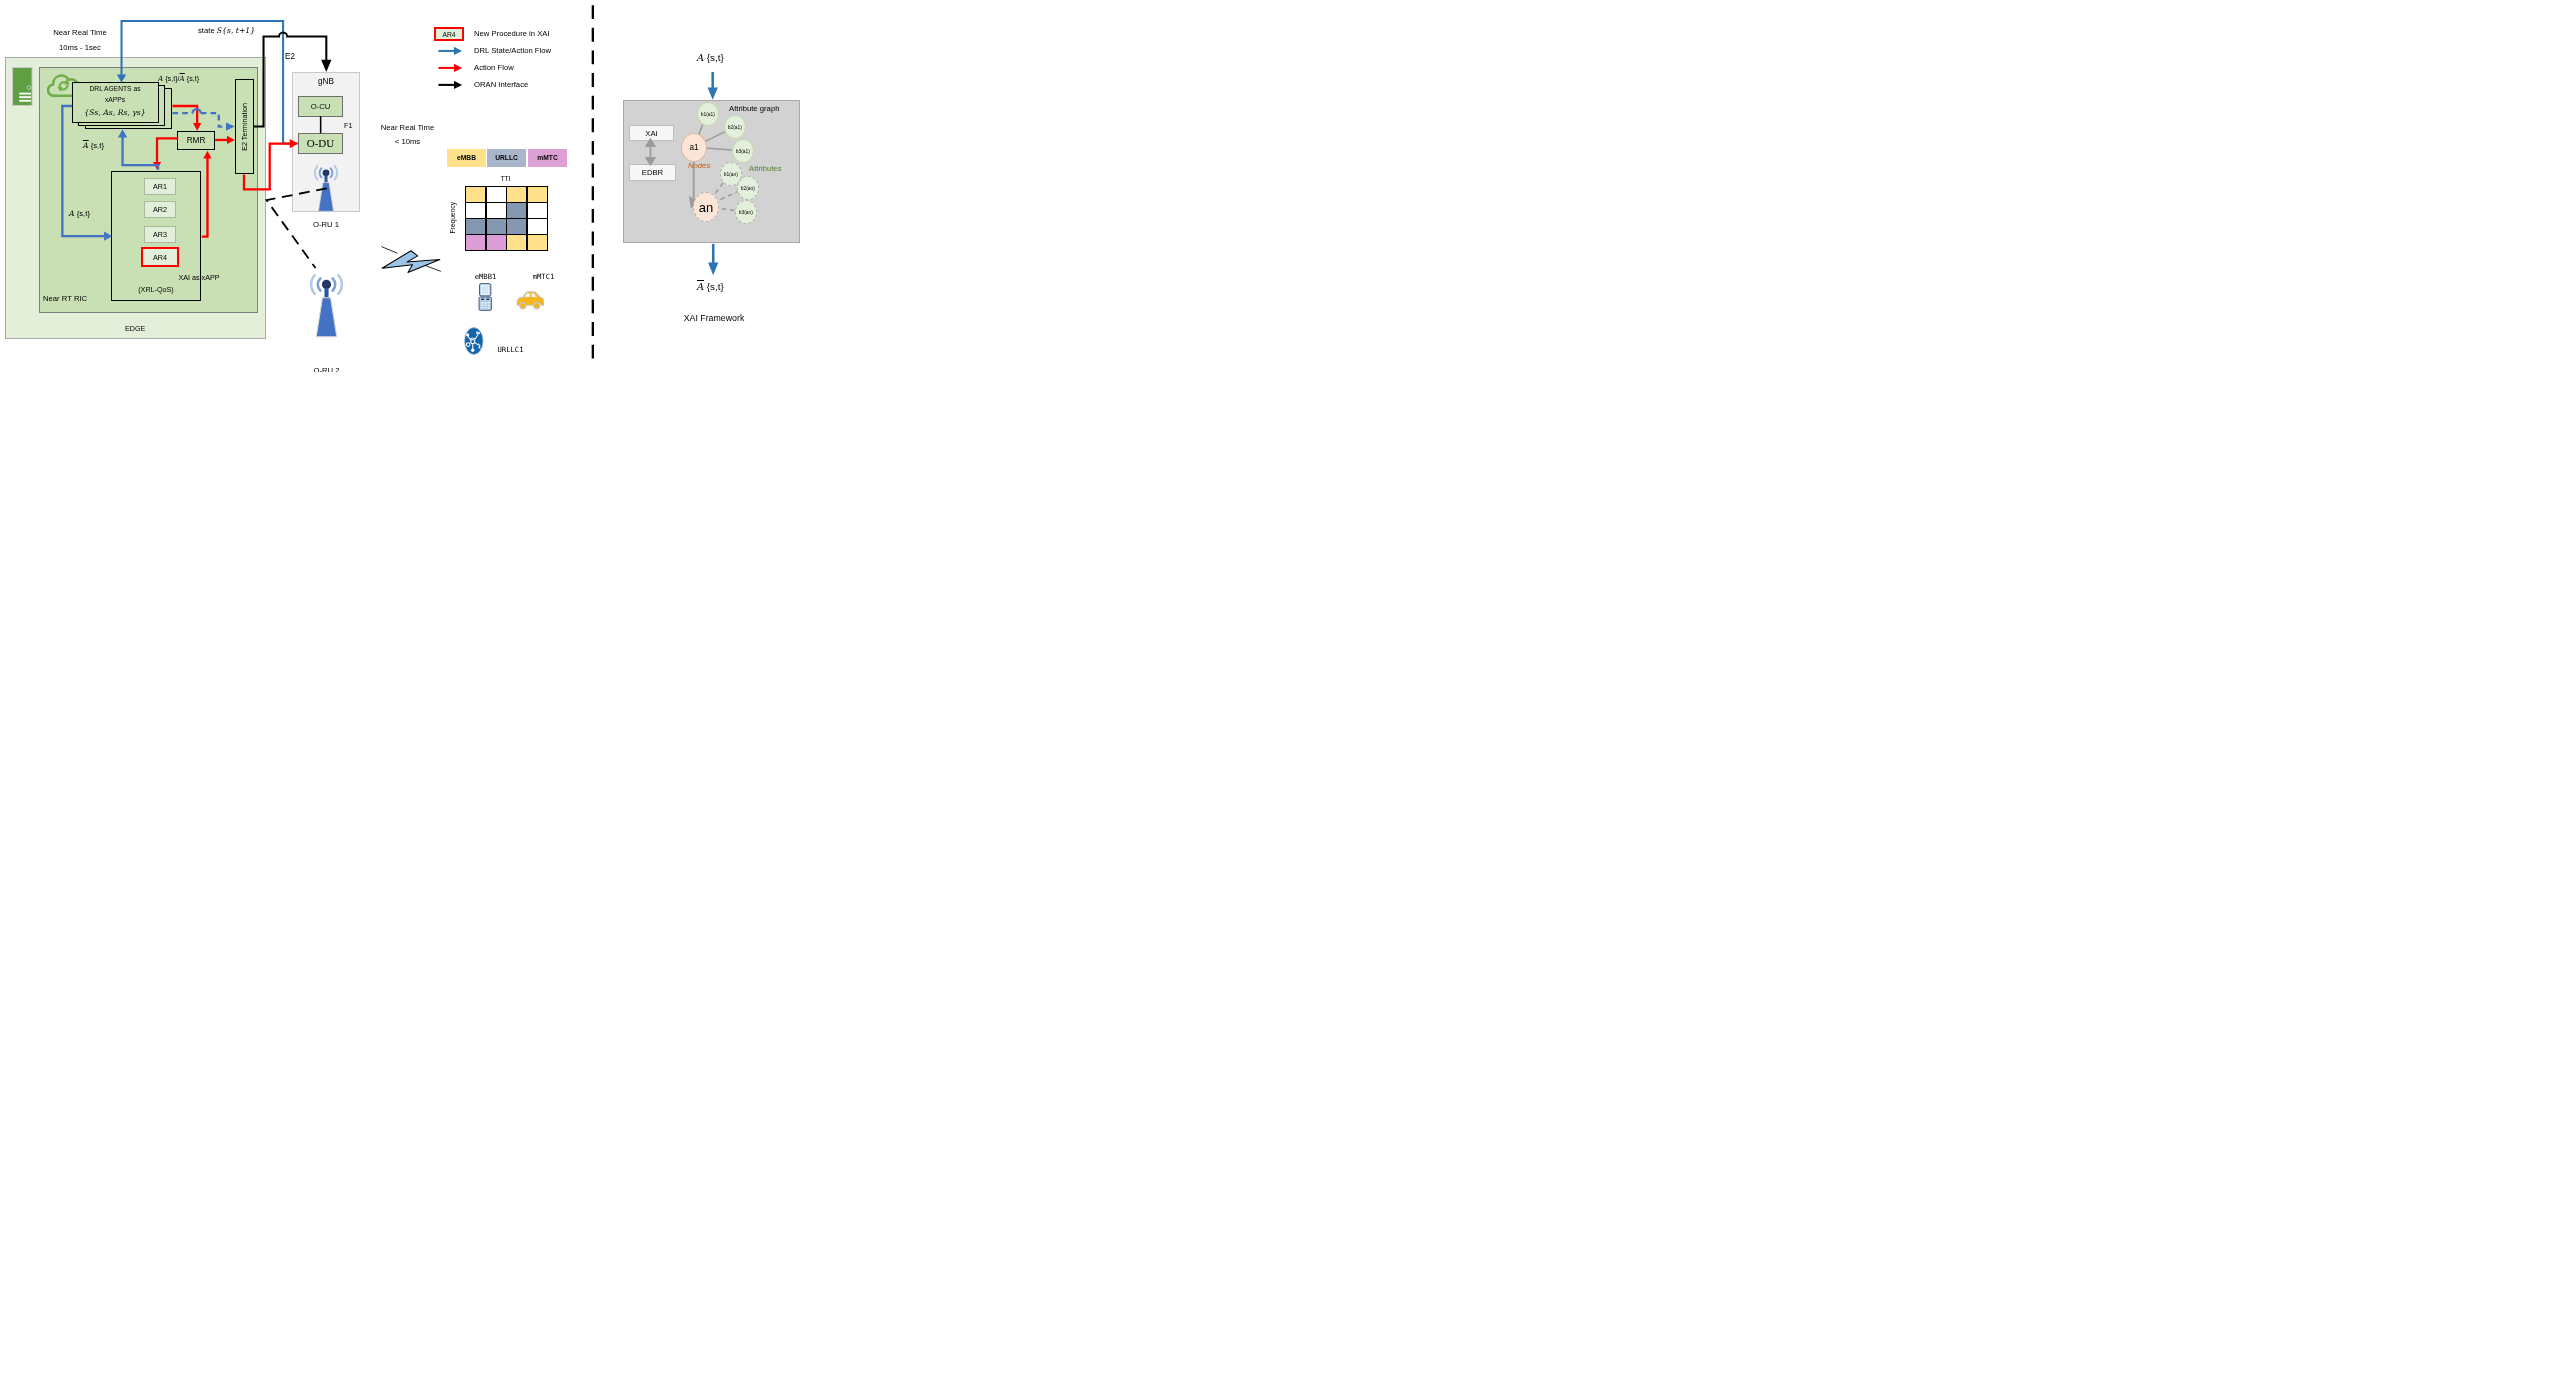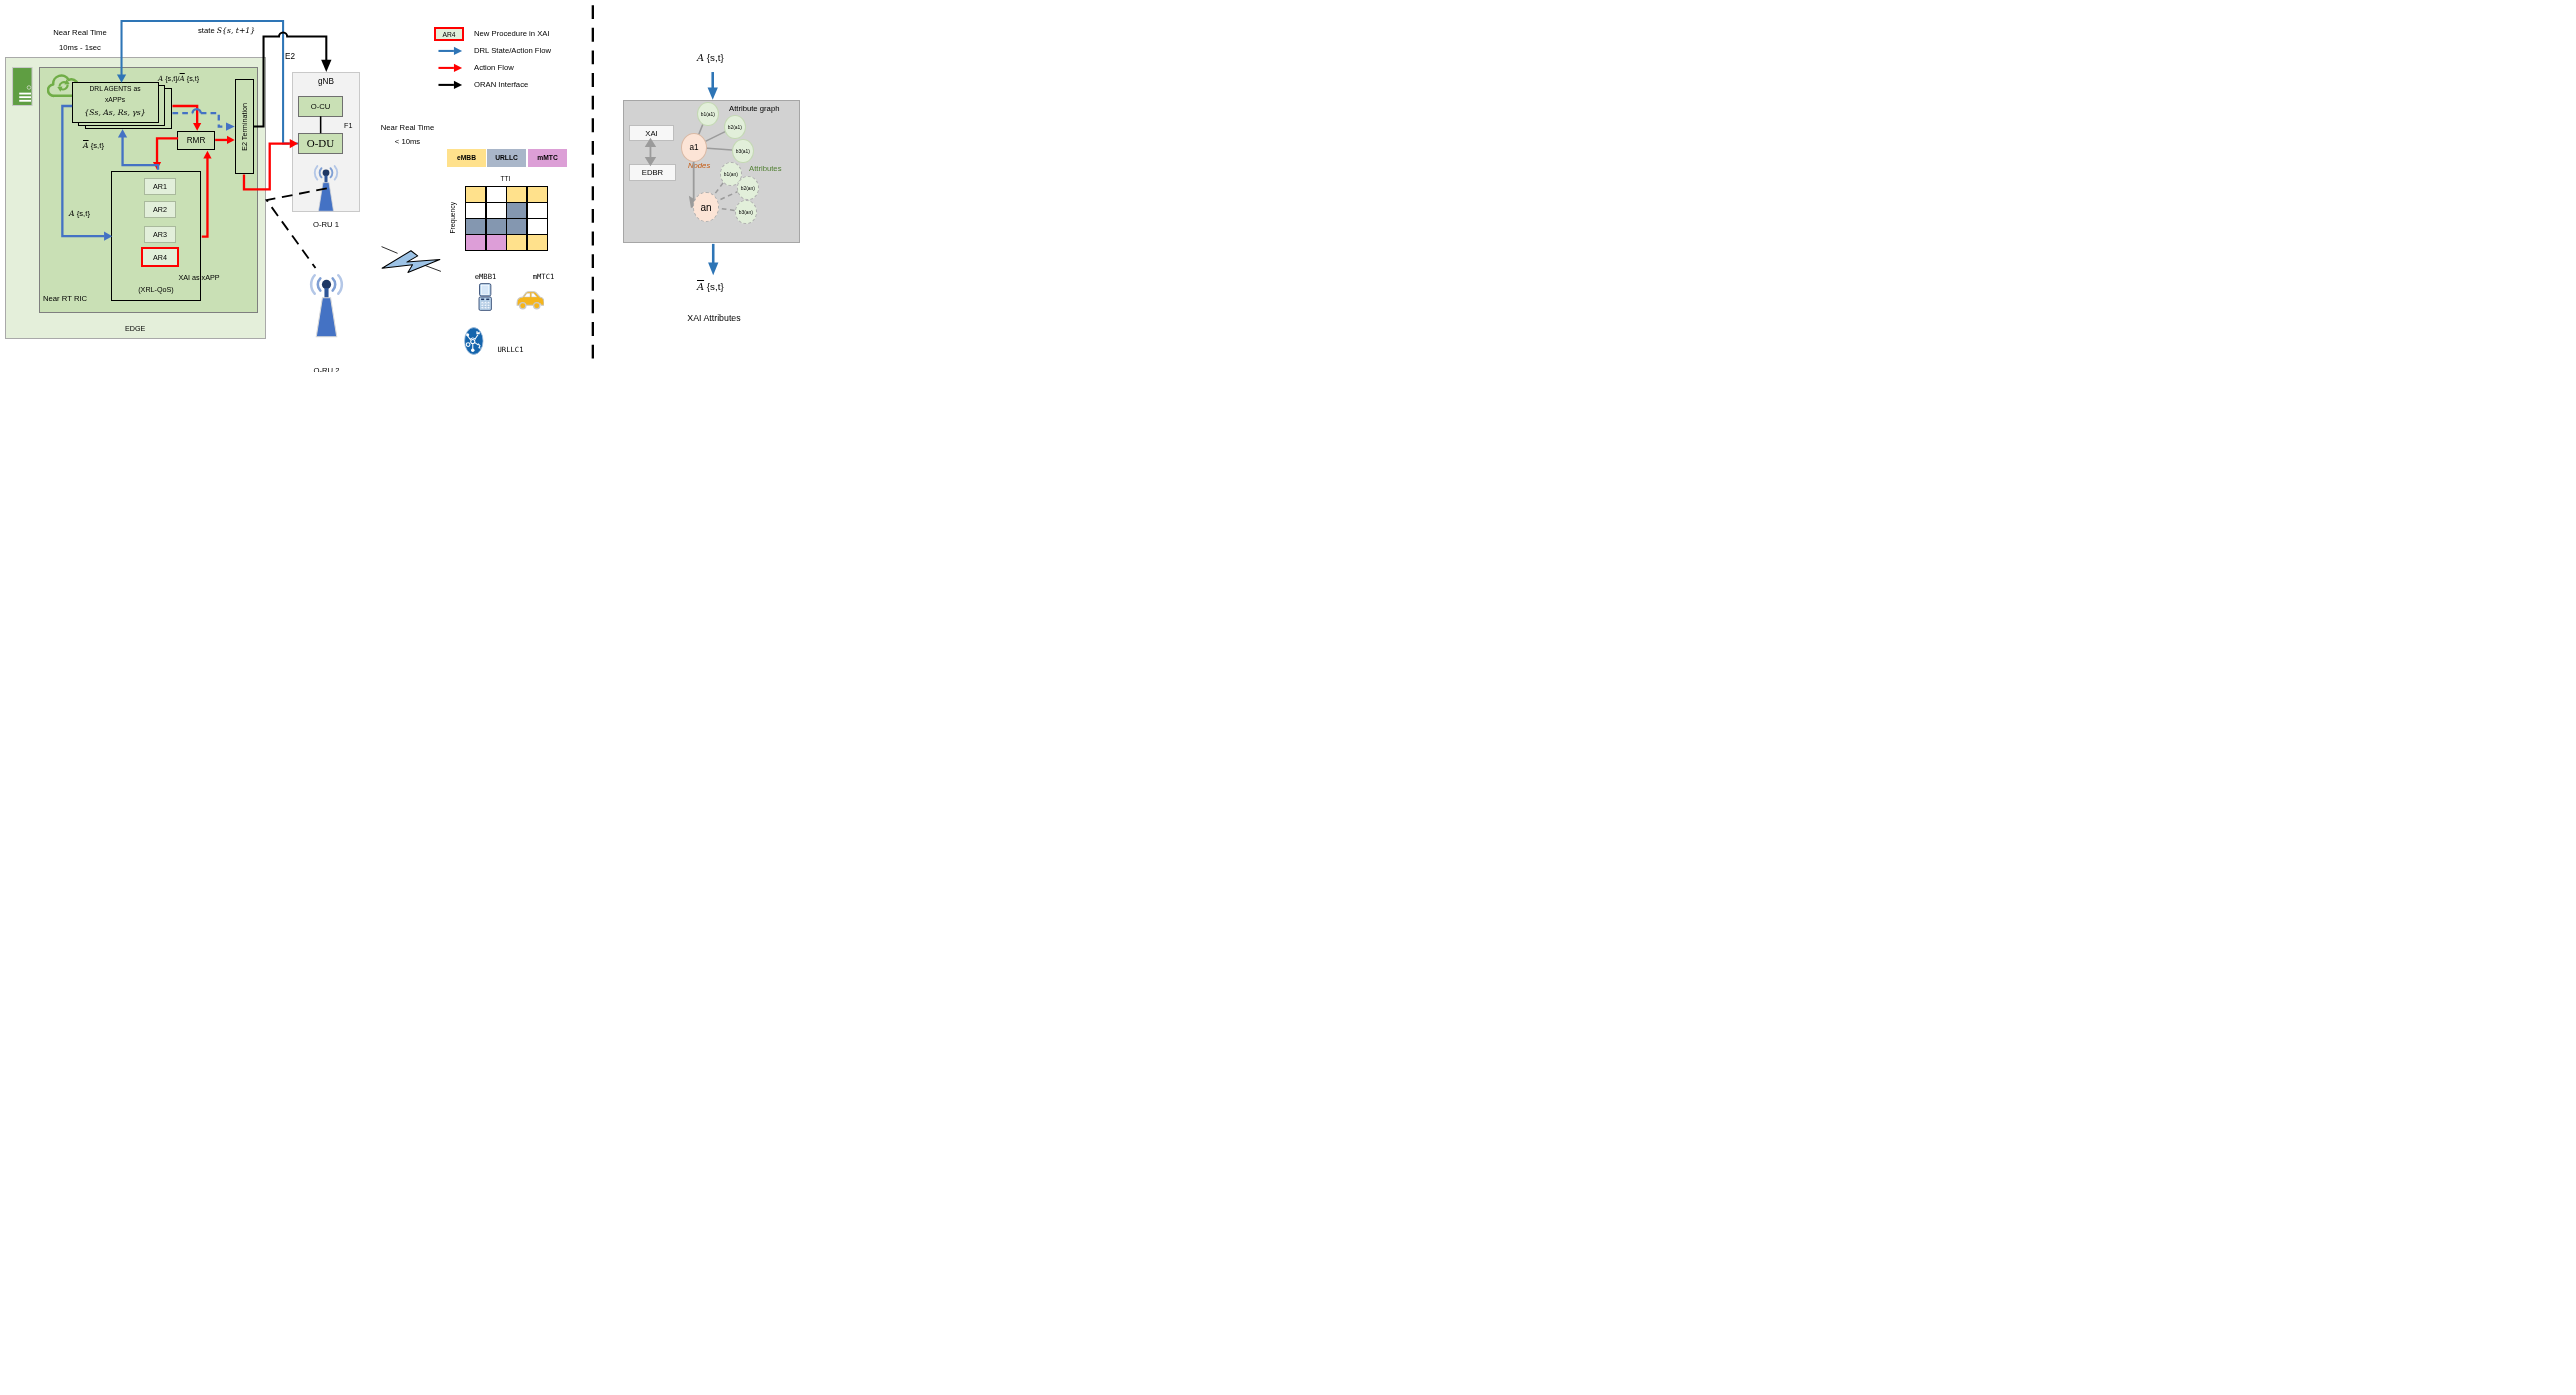--- a/index.html
+++ b/index.html
@@ -284,21 +284,21 @@
 
   <div class="lbl" style="left:688px;top:161px;font-size:7.7px;color:#c55a11;font-style:italic;">
        <span>Nodes</span></div>
   <div class="lbl" style="left:749px;top:164px;font-size:7.7px;color:#538135;">
        <span>Attributes</span></div>
 
   <div class="lbl" style="left:697px;top:281px;font-size:9.8px;">
     <span class="mi ovl">A</span><span> {s,t}</span>
   </div>
   <div class="lbl ctr" style="left:675px;top:312px;width:78px;height:12.4px;font-size:8.8px;">
-       <span>XAI Attributes</span>
+       <span>XAI Framework</span>
     </div>
 
   <svg class="svglayer" width="808" height="372" viewBox="0 0 1568 723">
 
     <g stroke="#9b9b9b" stroke-width="3">
       <line x1="1347" y1="286" x2="1373" y2="221"></line>
       <line x1="1347" y1="286" x2="1426" y2="247"></line>
       <line x1="1347" y1="286" x2="1442" y2="293"></line>
     </g>
     <g stroke="#9b9b9b" stroke-width="3" stroke-dasharray="9 7">
@@ -399,21 +399,21 @@
     <polygon fill="#2e75b6" points="1374,170 1394,170 1384,194"></polygon>
     <g stroke="#2e75b6" stroke-width="5">
       <line x1="1385" y1="474" x2="1385" y2="512"></line>
     </g>
     <polygon fill="#2e75b6" points="1375,510 1395,510 1385,535"></polygon>
   </svg>
 
   <div class="ellipse node-e" style="left:681px;top:133px;width:26px;height:29px;font-size:8.2px;">
        <span>a1</span>
     </div>
-  <div class="ellipse node-e dashed-e" style="left:693px;top:192px;width:26px;height:30px;font-size:10px;">
+  <div class="ellipse node-e dashed-e" style="left:693px;top:192px;width:26px;height:30px;font-size:13px;">
        <span>an</span>
     </div>
   <div class="ellipse attr-e" style="left:697px;top:102px;width:21.6px;height:24px;font-size:4.9px;">
        <span>b1(a1)</span>
     </div>
   <div class="ellipse attr-e" style="left:724px;top:115px;width:21.6px;height:24px;font-size:4.9px;">
        <span>b2(a1)</span>
     </div>
   <div class="ellipse attr-e" style="left:732px;top:139px;width:21.6px;height:24px;font-size:4.9px;">
        <span>b3(a1)</span>

